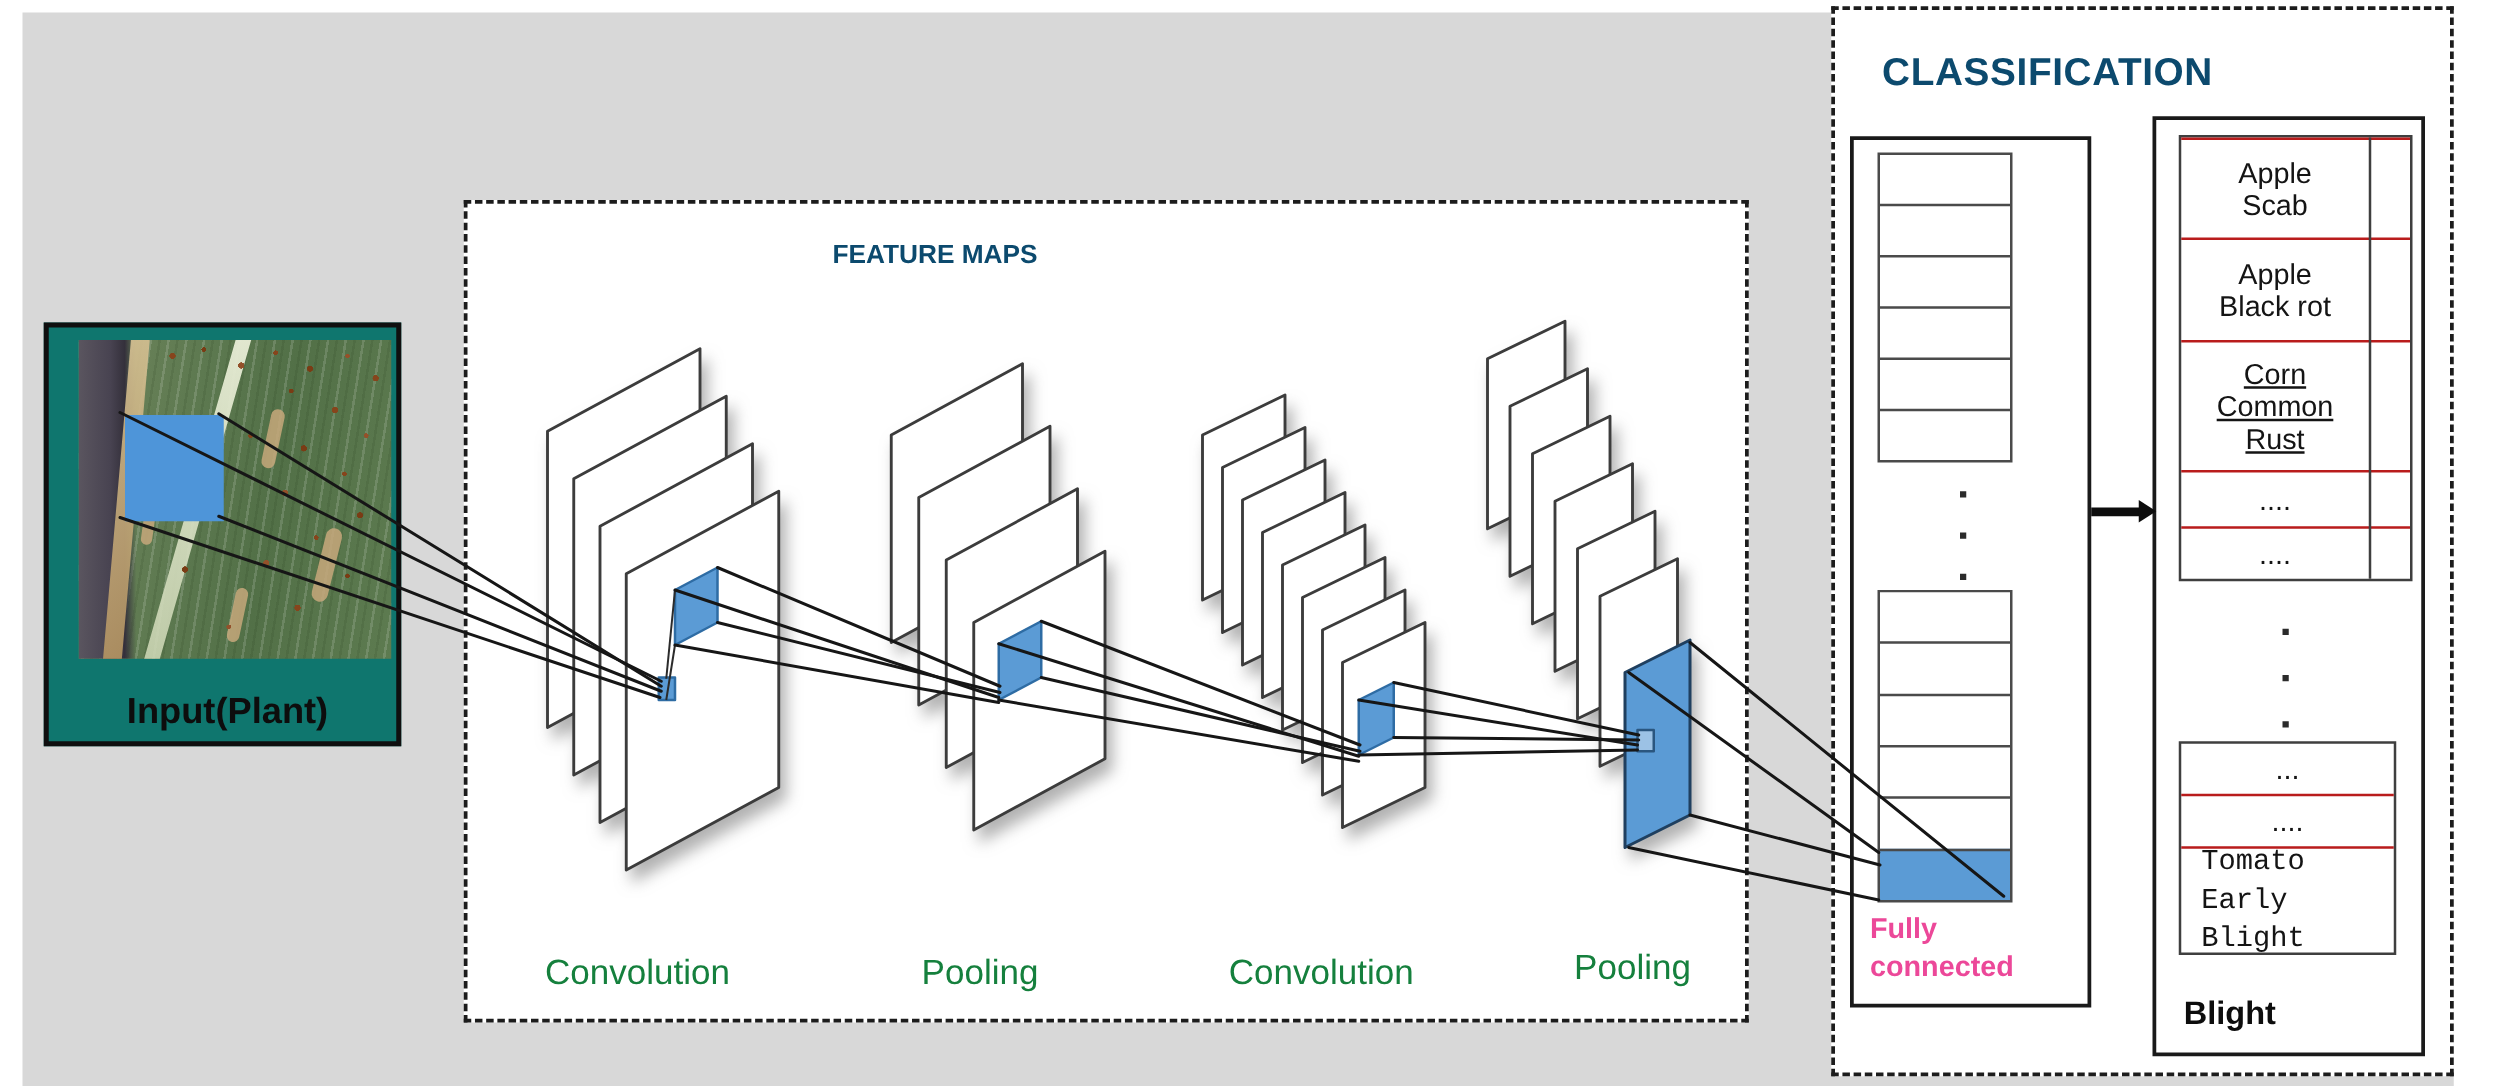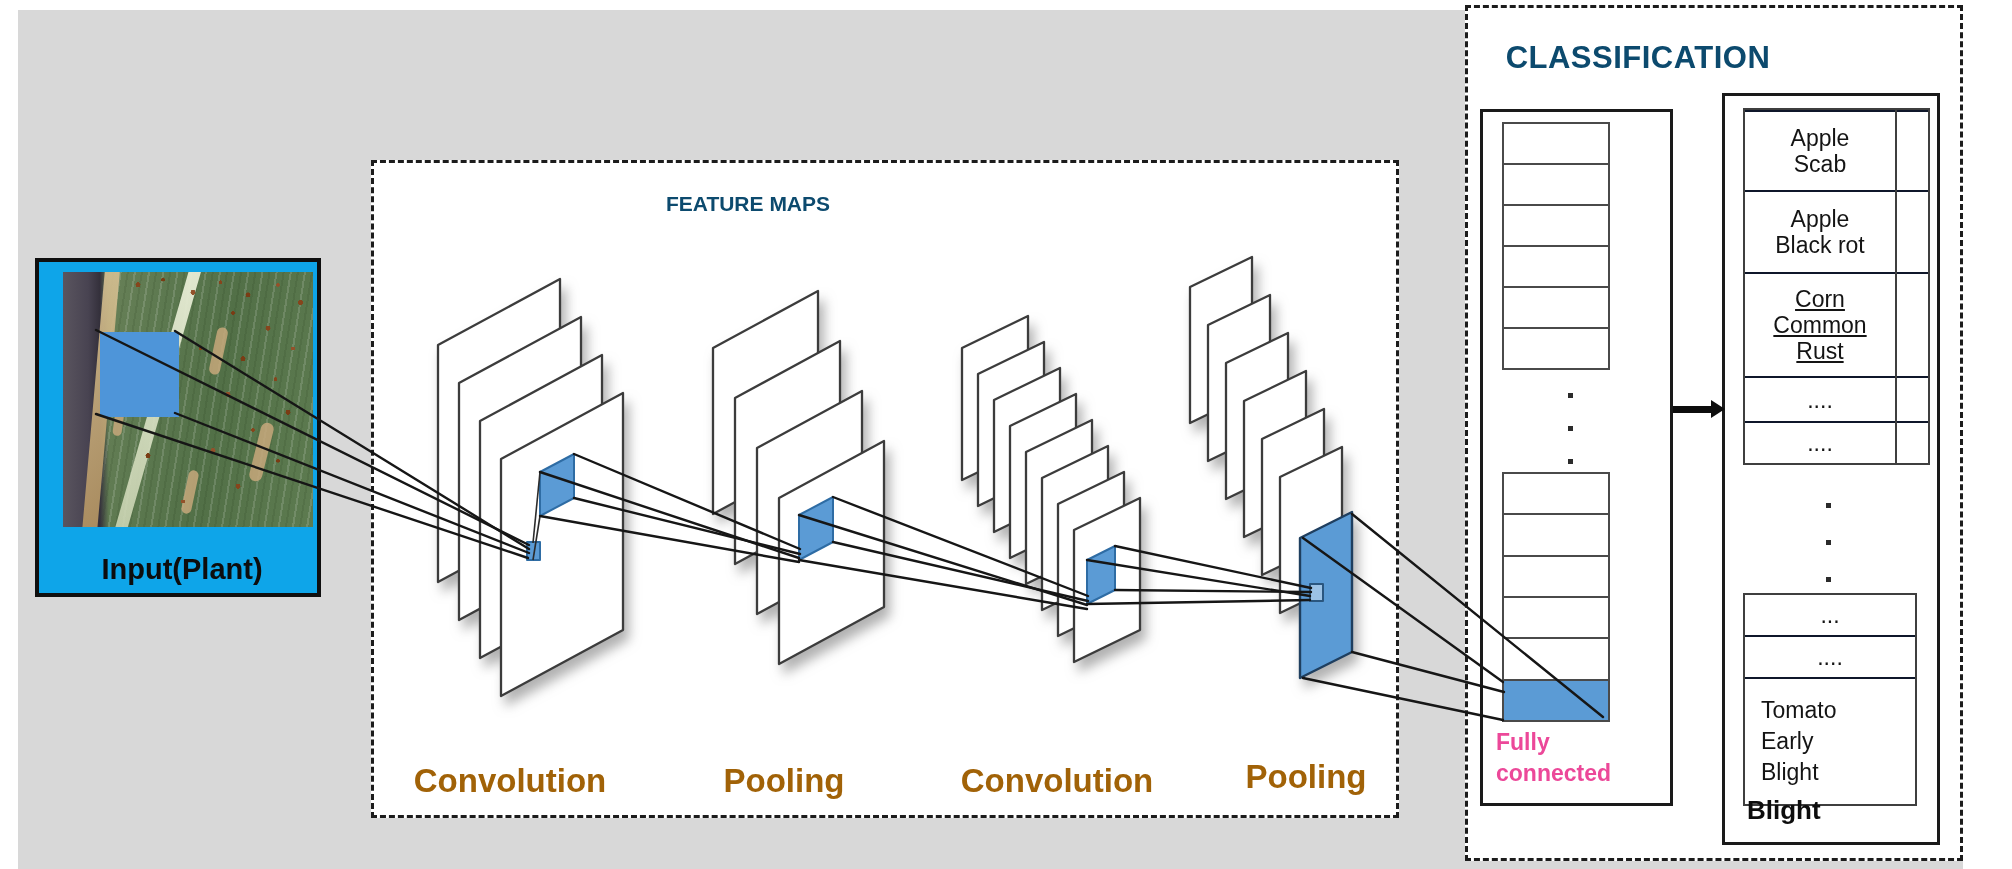--- a/index.html
+++ b/index.html
@@ -6,25 +6,25 @@
   .canvas{position:relative;width:2012px;height:869px;background:#fff;
           font-family:"Liberation Sans",sans-serif;overflow:hidden;}
   .abs{position:absolute;box-sizing:border-box;}
   .gray-bg{left:18px;top:10px;width:1945px;height:859px;background:#d8d8d8;z-index:0;}
   .dashed-box{border:3px dashed #1c1c1c;background:#ffffff;z-index:1;}
   .fm-box{left:371px;top:160px;width:1028px;height:658px;}
   .cls-box{left:1465px;top:5px;width:498px;height:856px;}
   .title{font-weight:bold;color:#0c4a6e;transform:translateX(-50%);white-space:nowrap;z-index:2;}
   .fm-title{left:748px;top:192px;font-size:21px;}
   .cls-title{left:1638px;top:40px;font-size:31px;letter-spacing:.5px;}
-  .layer-label{font-weight:bold;font-size:33px;color:#a16207;transform:translateX(-50%);
+  .layer-label{font-weight:normal;font-size:28px;color:#15803d;transform:translateX(-50%);
                top:762px;white-space:nowrap;z-index:2;}
 
   
-  .input-box{left:35px;top:258px;width:286px;height:339px;background:#0ea5e9;
+  .input-box{left:35px;top:258px;width:286px;height:339px;background:#0f766e;
              border:4px solid #0f0f0f;z-index:2;}
   .photo{left:24px;top:10px;width:250px;height:255px;overflow:hidden;
     background:
       repeating-linear-gradient(99deg, rgba(255,255,255,.14) 0 2px, rgba(255,255,255,0) 2px 7px,
         rgba(20,40,10,.10) 7px 9px, rgba(255,255,255,0) 9px 14px),
       linear-gradient(100deg,#70865d 0%,#5d7950 35%,#527047 60%,#5d7b50 100%);}
   .band{left:0;top:0;width:46px;height:100%;
     background:linear-gradient(to right,#5a555f 0%,#484351 55%,#34303b 80%,rgba(52,48,59,0) 100%);}
   .leafedge{left:30px;top:-8px;width:15px;height:285px;border-radius:8px;opacity:.9;
     background:linear-gradient(to bottom,#d6c193,#b3925f);transform:rotate(5deg);}
@@ -81,21 +81,21 @@
   .connector{left:1673px;top:406px;width:44px;height:7px;background:#0d0d0d;z-index:3;}
   .connector-arrow{left:1711px;top:400px;width:0;height:0;border-left:14px solid #0d0d0d;
             border-top:9px solid transparent;border-bottom:9px solid transparent;z-index:3;}
 
   
   .sm-box{left:1722px;top:93px;width:218px;height:752px;border:3px solid #1a1a1a;
           background:#fff;z-index:2;}
   .sm-table{border:2px solid #3f3f3f;background:#fff;z-index:2;}
   #sm-upper{left:1743px;top:108px;width:187px;}
   #sm-lower{left:1743px;top:593px;width:174px;}
-  .sm-row{box-sizing:border-box;border-top:2px solid #0f172a;display:flex;align-items:center;
+  .sm-row{box-sizing:border-box;border-top:2px solid #b91c1c;display:flex;align-items:center;
           justify-content:center;font-size:23px;line-height:26px;text-align:center;
           white-space:pre-line;color:#141414;}
   .sm-row:first-child{border-top:none;}
   #sm-upper .sm-row{padding-right:33px;}
   #sm-lower .sm-row.left{justify-content:flex-start;padding-left:16px;text-align:left;
           line-height:31px;}
   .sm-divider{position:absolute;left:150px;top:0;bottom:0;width:2px;background:#3f3f3f;}
   .sm-label{left:1747px;top:795px;font-size:26px;font-weight:bold;color:#0d0d0d;z-index:2;}
 
   .overlay{position:absolute;left:0;top:0;z-index:10;pointer-events:none;}
@@ -171,21 +171,21 @@
 Rust</div>
       <div class="sm-row" style="height: 45px;">....</div>
       <div class="sm-row" style="height: 42px;">....</div>
     </div>
   <div class="abs dot" style="left:1826px;top:503px"></div>
   <div class="abs dot" style="left:1826px;top:540px"></div>
   <div class="abs dot" style="left:1826px;top:577px"></div>
   <div class="abs sm-table" id="sm-lower">
       <div class="sm-row" style="height: 40px;">...</div>
       <div class="sm-row" style="height: 42px;">....</div>
-      <div class="sm-row left" style="height: 127px;">Tomato
+      <div class="sm-row left" style="height: 85px; font-family: Liberation Mono, monospace;">Tomato
 Early
 Blight</div>
     </div>
   <div class="abs sm-label">Blight</div>
 
   <svg class="overlay" id="ov" width="2012" height="869" viewBox="0 0 2012 869">
       <g class="stack">
         <path d="M438,345 L560,279 L560,516 L438,582 Z" fill="#ffffff" stroke="#3c3c3c" stroke-width="2.3" stroke-linejoin="round"></path>
         <path d="M459,383 L581,317 L581,554 L459,620 Z" fill="#ffffff" stroke="#3c3c3c" stroke-width="2.3" stroke-linejoin="round"></path>
         <path d="M480,421 L602,355 L602,592 L480,658 Z" fill="#ffffff" stroke="#3c3c3c" stroke-width="2.3" stroke-linejoin="round"></path>

